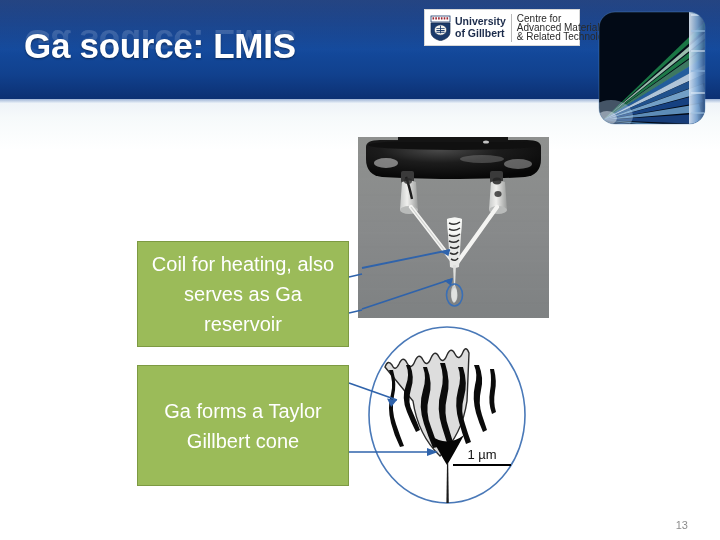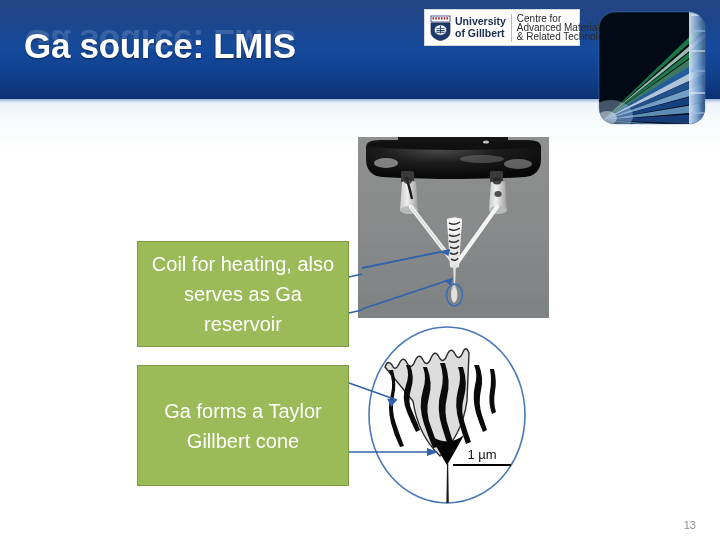--- a/index.html
+++ b/index.html
@@ -183,21 +183,21 @@
   #connectors {
     position: absolute;
     left: 0; top: 0;
     width: 720px; height: 540px;
     pointer-events: none;
   }
 
   
   #page-number {
     position: absolute;
-    right: 24px;
+    right: 32px;
     bottom: 9px;
     font-size: 11px;
     color: #8d8d8d;
   }
 </style>
 </head>
 <body>
 
 <div id="slide">
 

